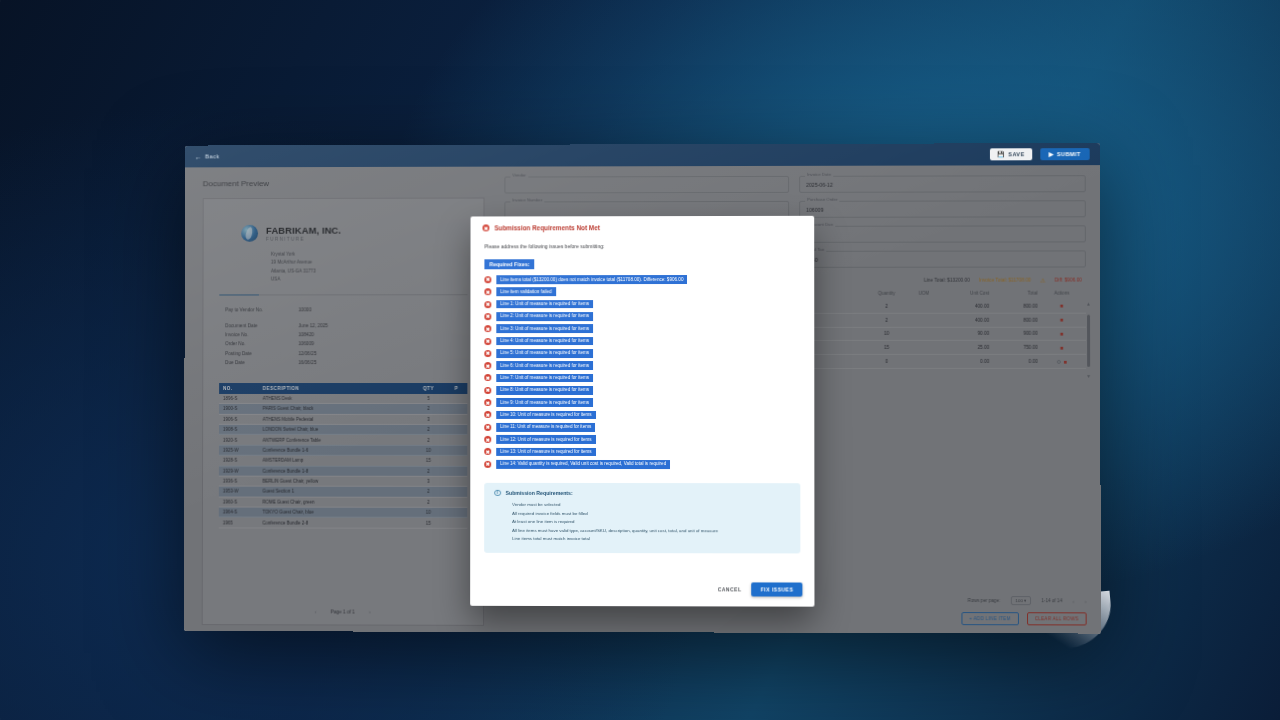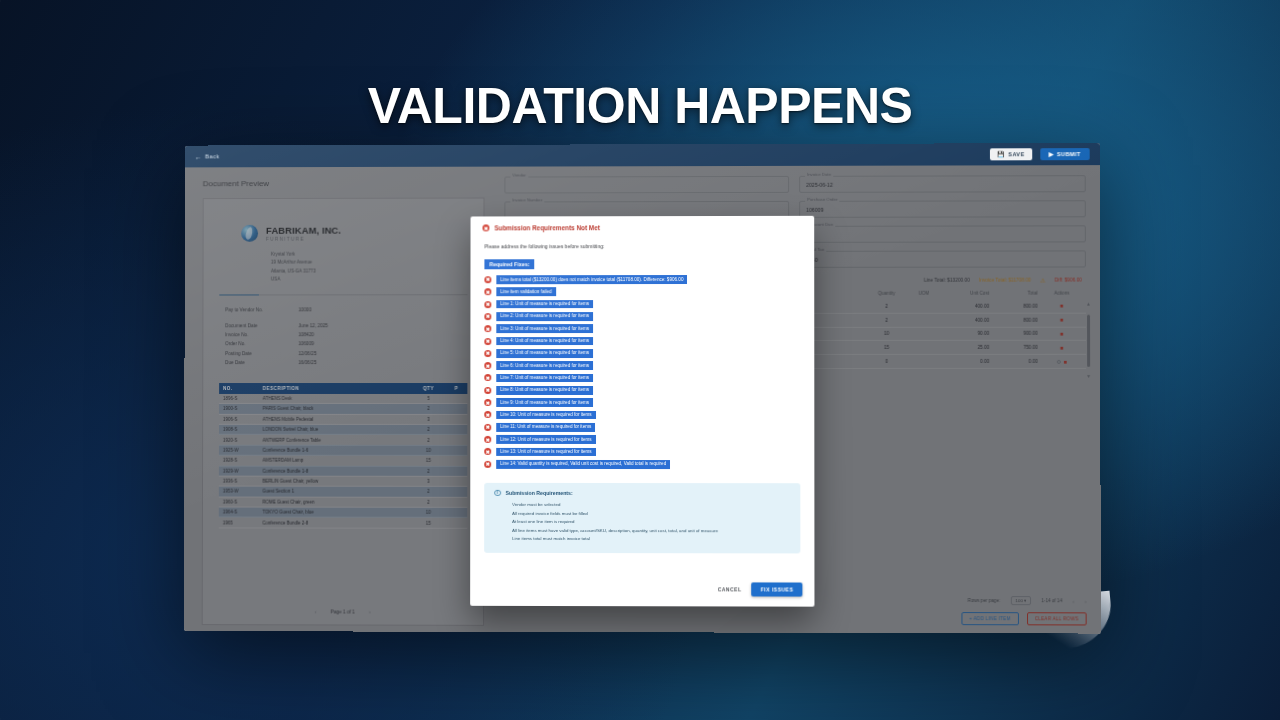--- a/index.html
+++ b/index.html
@@ -688,14 +688,13 @@
         </div>
 
       </div>
     </div>
     <div class="screen-sheen"></div>
   </div>
 
 </div>
 
 <div class="caption">
-  <div class="cap-line">VALIDATION HAPPENS</div>
 </div>
 
 </body></html>

